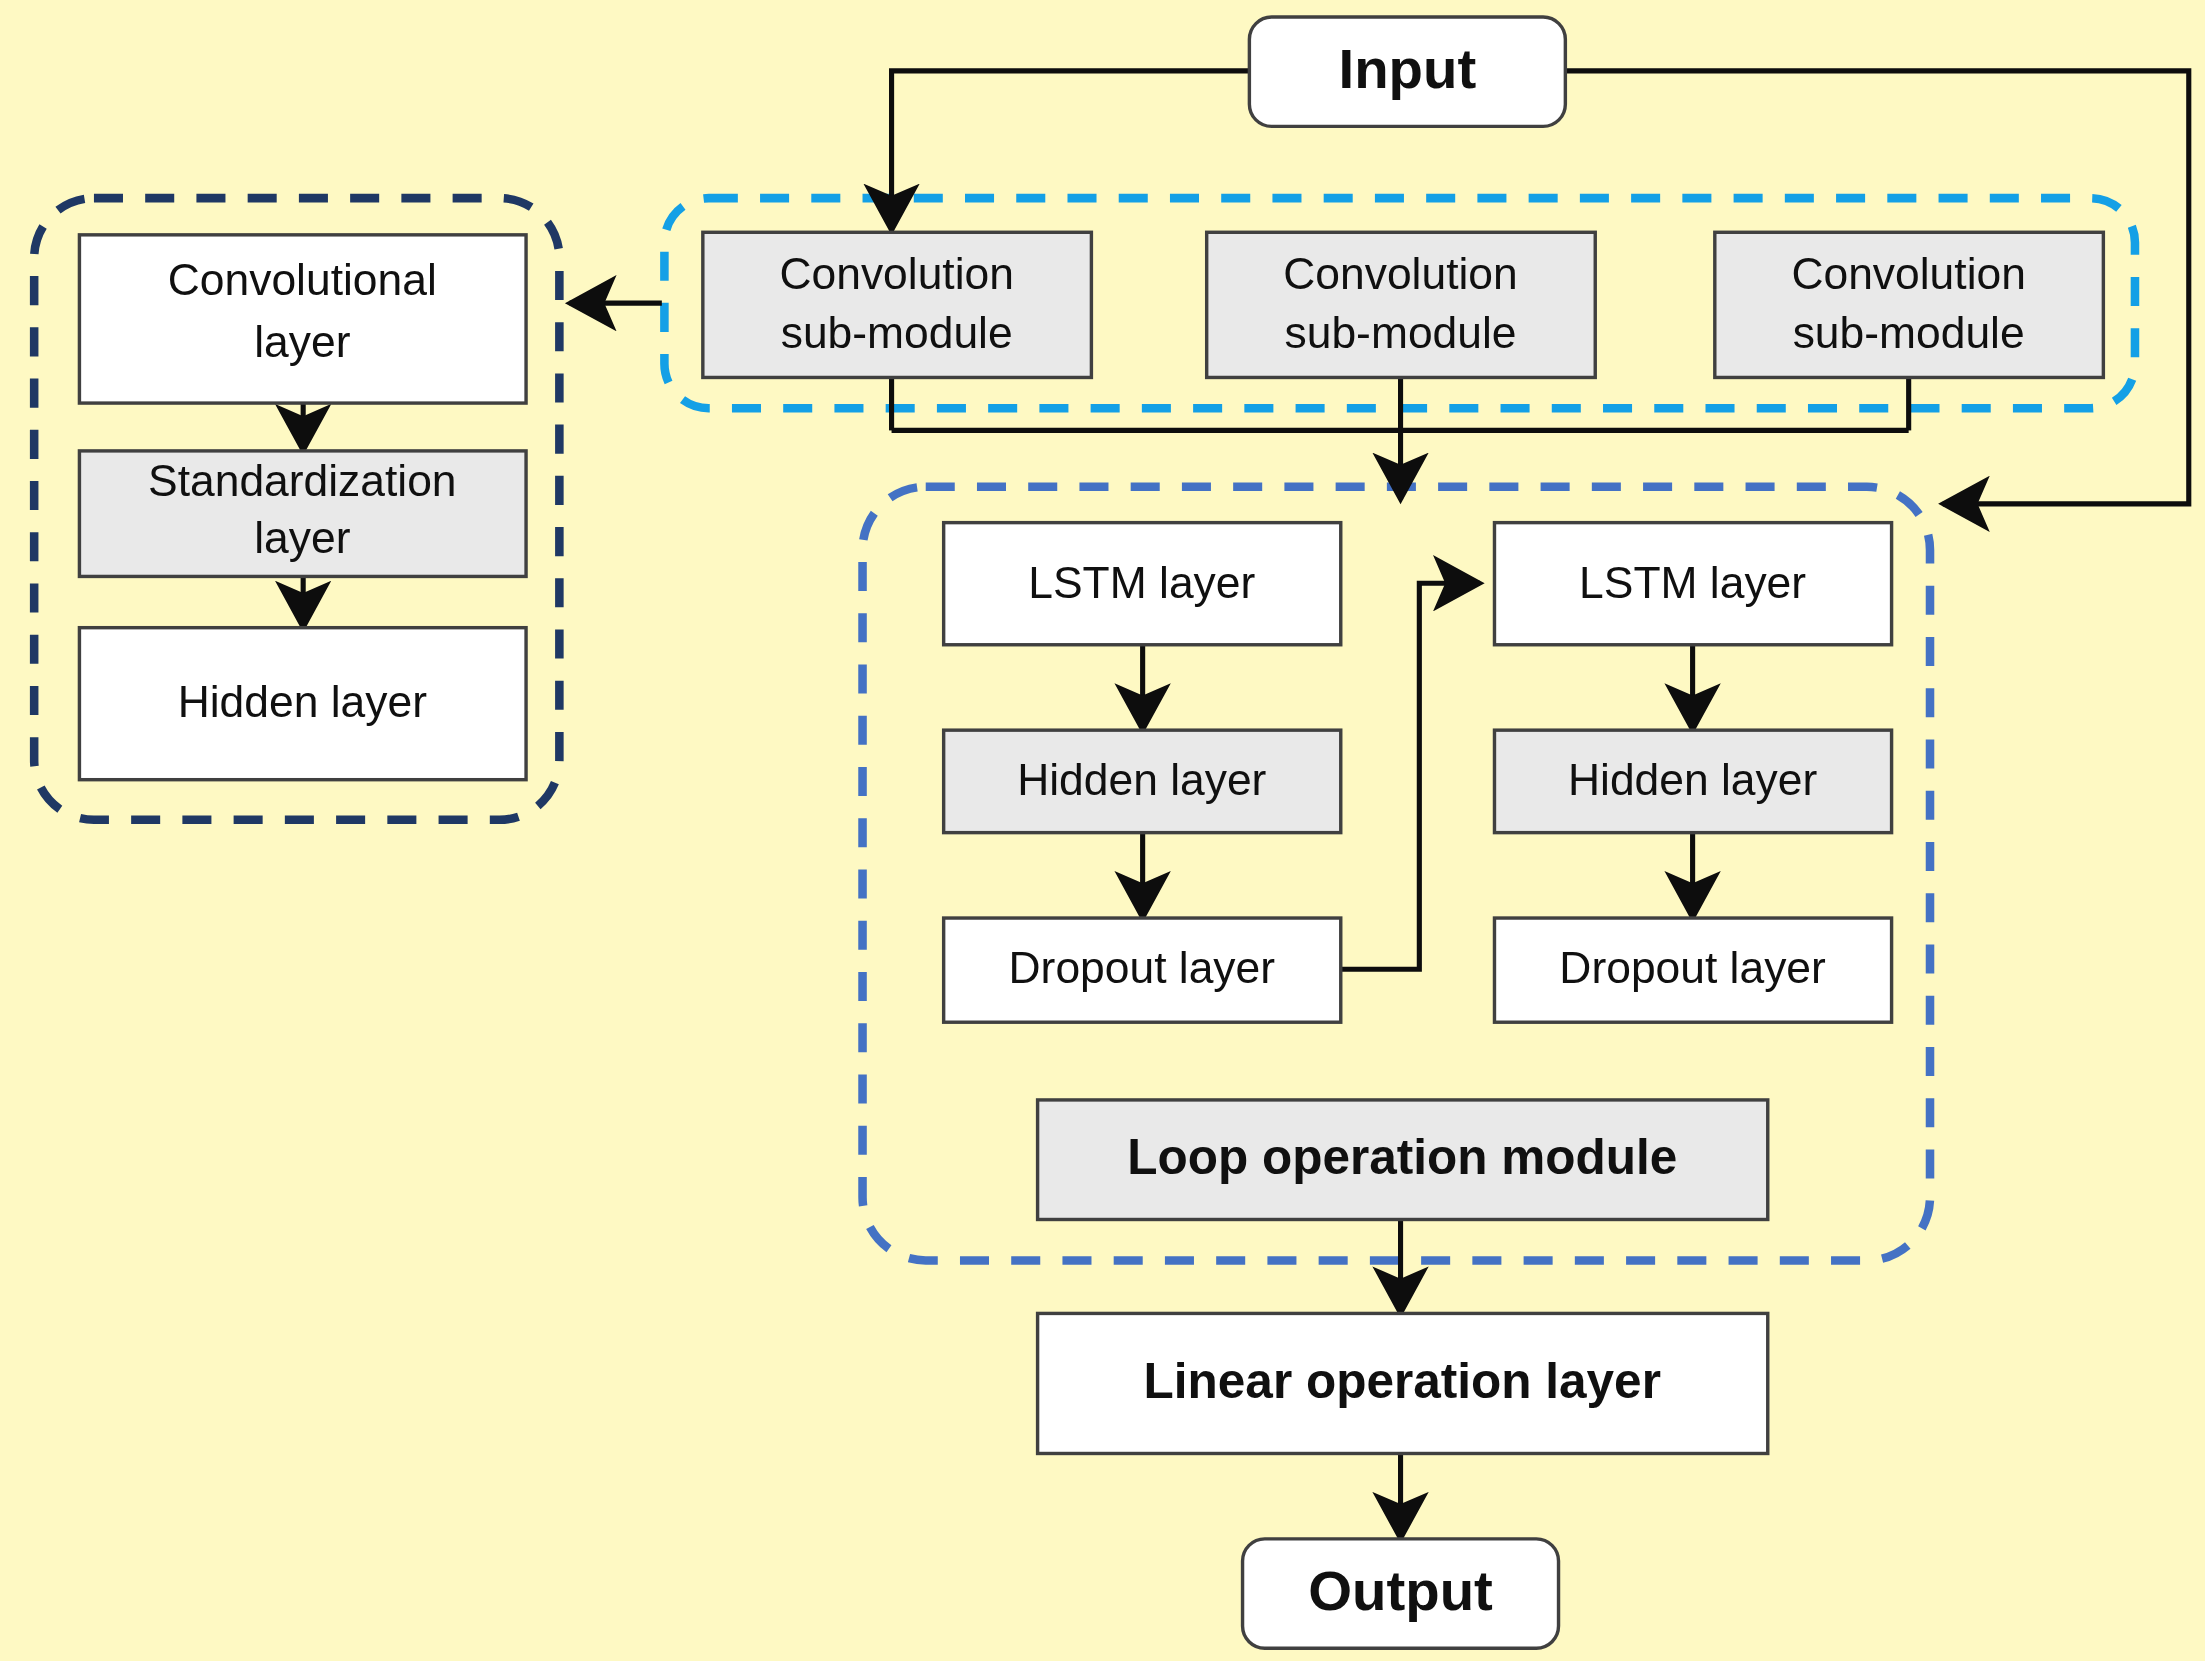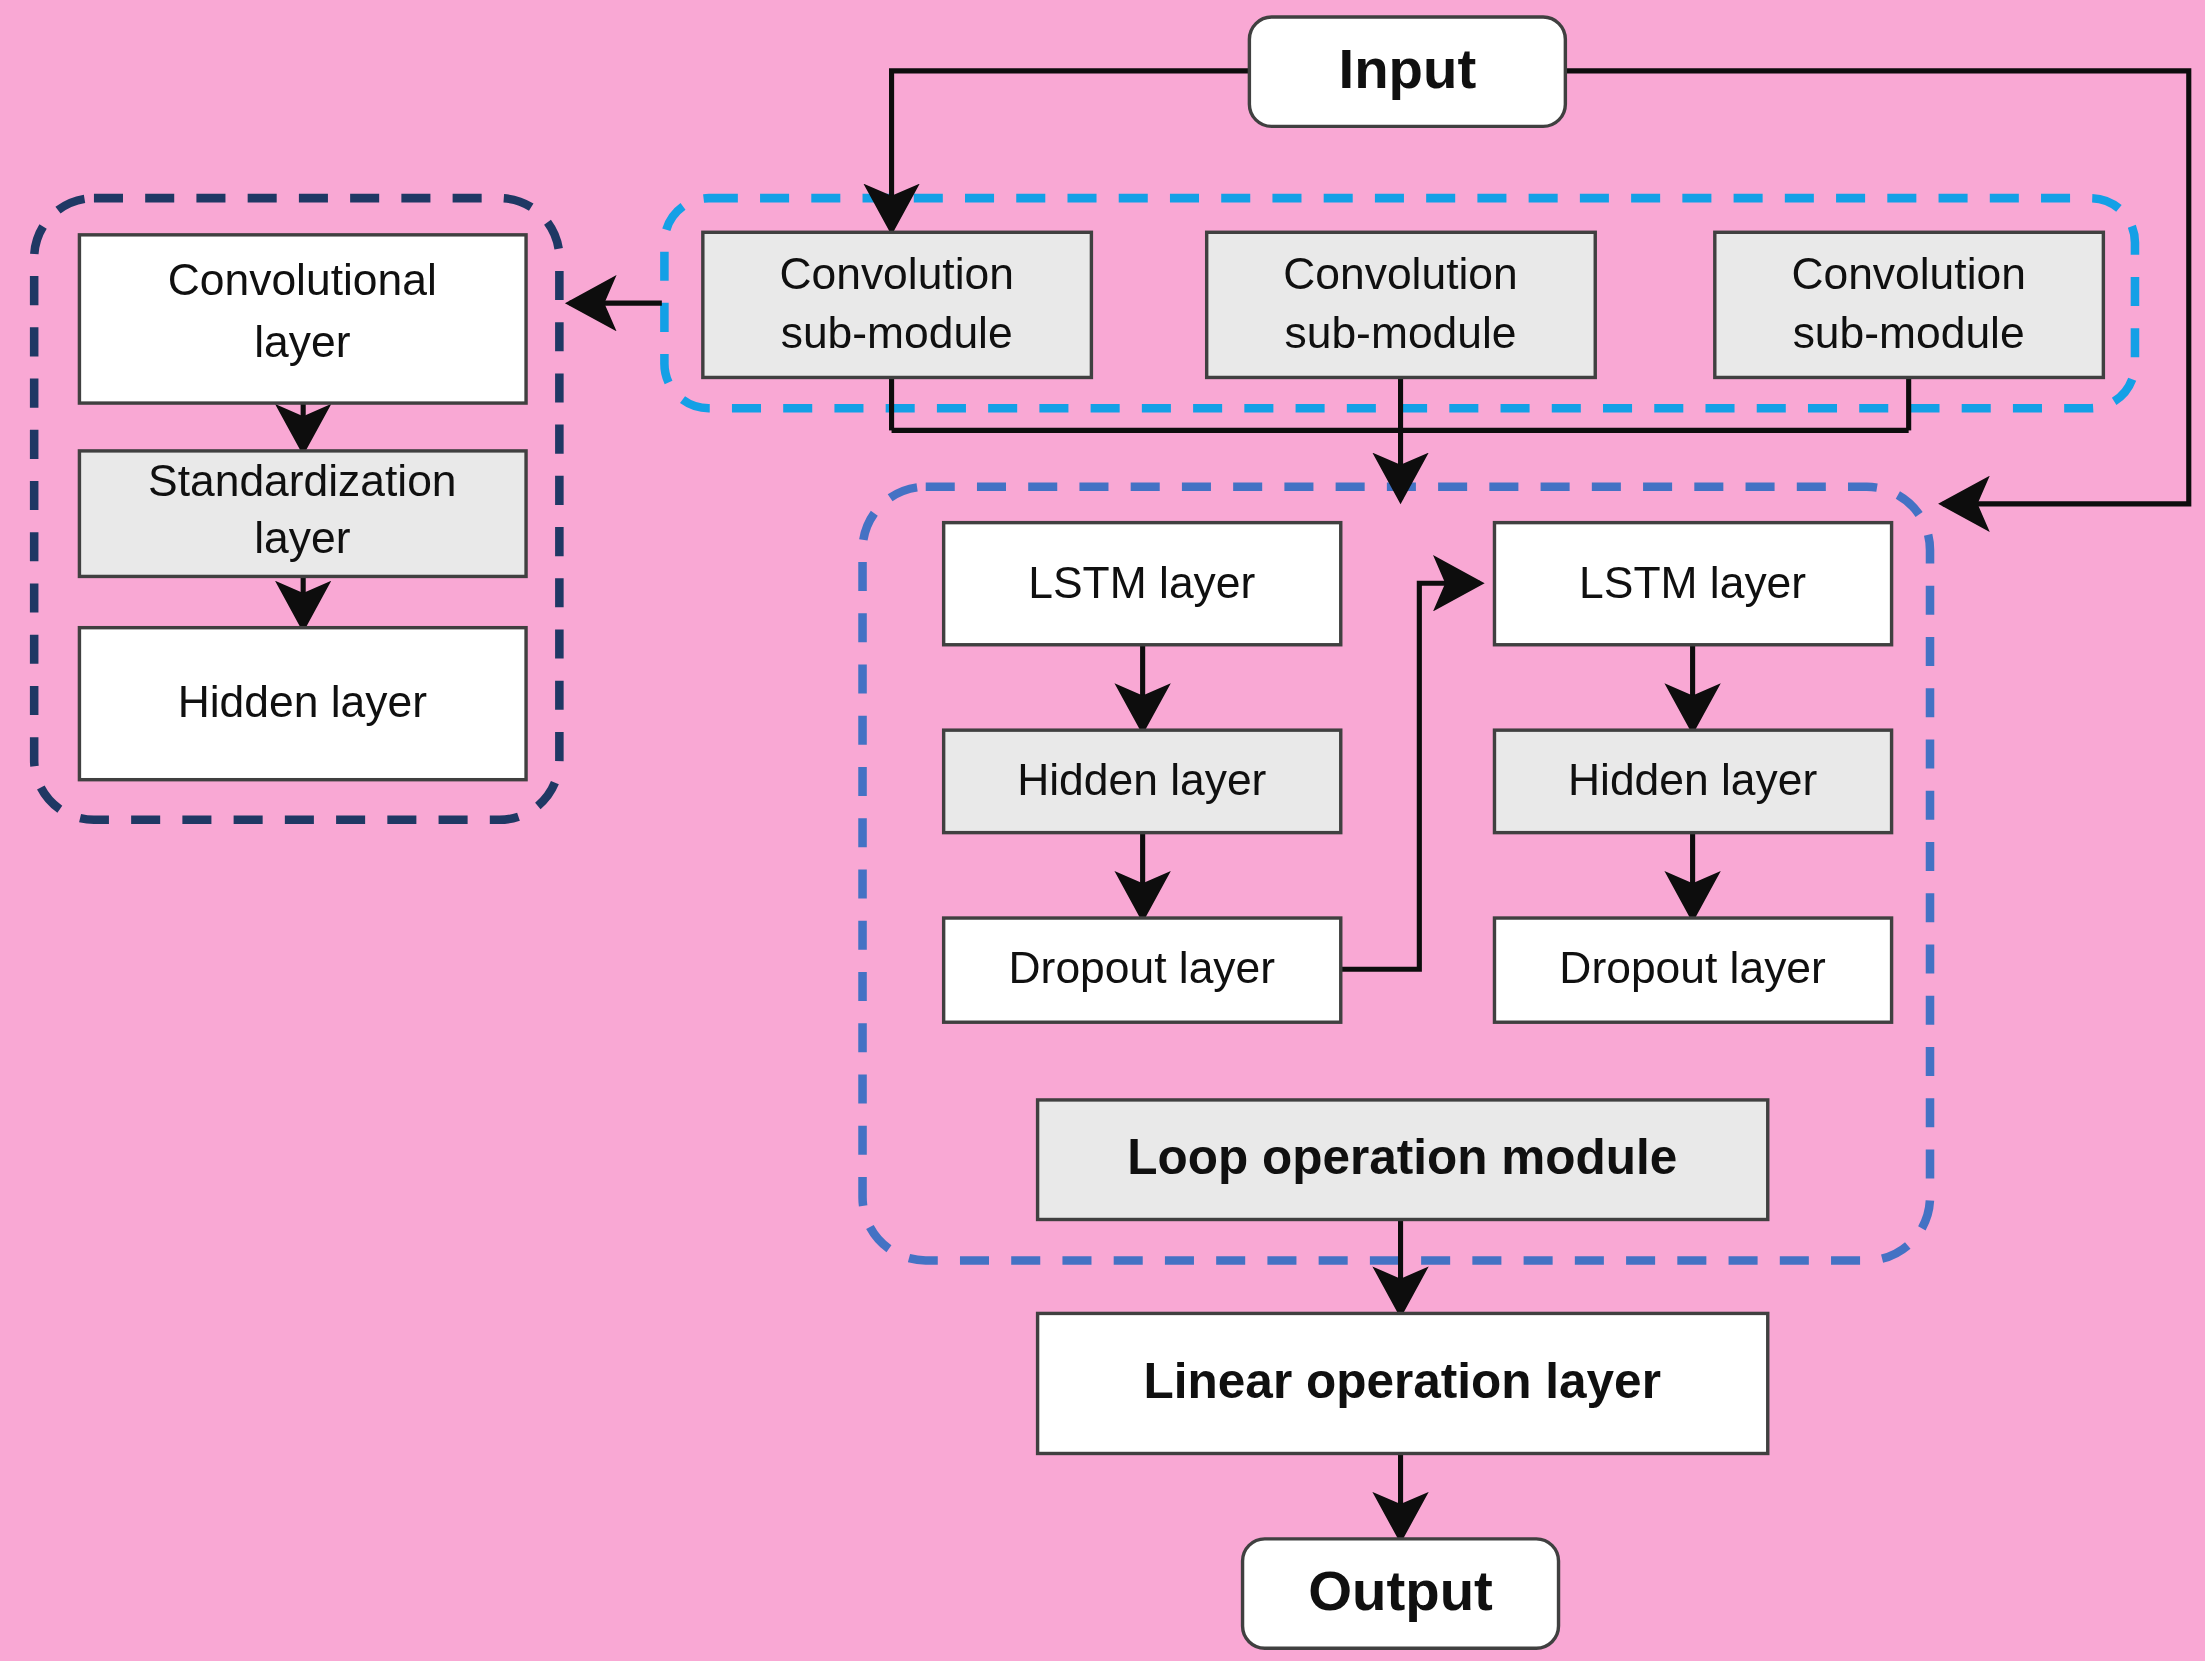--- a/index.html
+++ b/index.html
@@ -1,17 +1,17 @@
 <!DOCTYPE html>
 <html style="font-size:13.7px"><head>
 <meta charset="utf-8">
 <style>
   html,body{margin:0;padding:0;background:#ffffff;}
   body{font-family:"Liberation Sans","DejaVu Sans",sans-serif;}
-  #stage{position:relative;width:2205px;height:1661px;background:#f9a8d4;overflow:hidden;}
+  #stage{position:relative;width:2205px;height:1661px;background:#fef9c3;overflow:hidden;}
   svg.diagram{position:absolute;left:0;top:0;width:2205px;height:1661px;}
   .node-label{font-family:"Liberation Sans","DejaVu Sans",sans-serif;fill:#101010;text-anchor:middle;dominant-baseline:middle;}
   .lbl-reg{font-size:52px;font-weight:400;}
   .lbl-bold{font-size:58px;font-weight:700;}
   .lbl-bold-lg{font-size:66px;font-weight:700;}
   .box-fill-white{fill:#ffffff;}
   .box-fill-gray{fill:#e9e9e9;}
   .box-stroke{stroke:#404040;stroke-width:4;}
   .conn{stroke:#0d0d0d;stroke-width:6;fill:none;stroke-linejoin:miter;stroke-linecap:butt;}
   .dash-navy{fill:none;stroke:#1f3864;stroke-width:10;stroke-dasharray:34 26;stroke-linecap:butt;}

